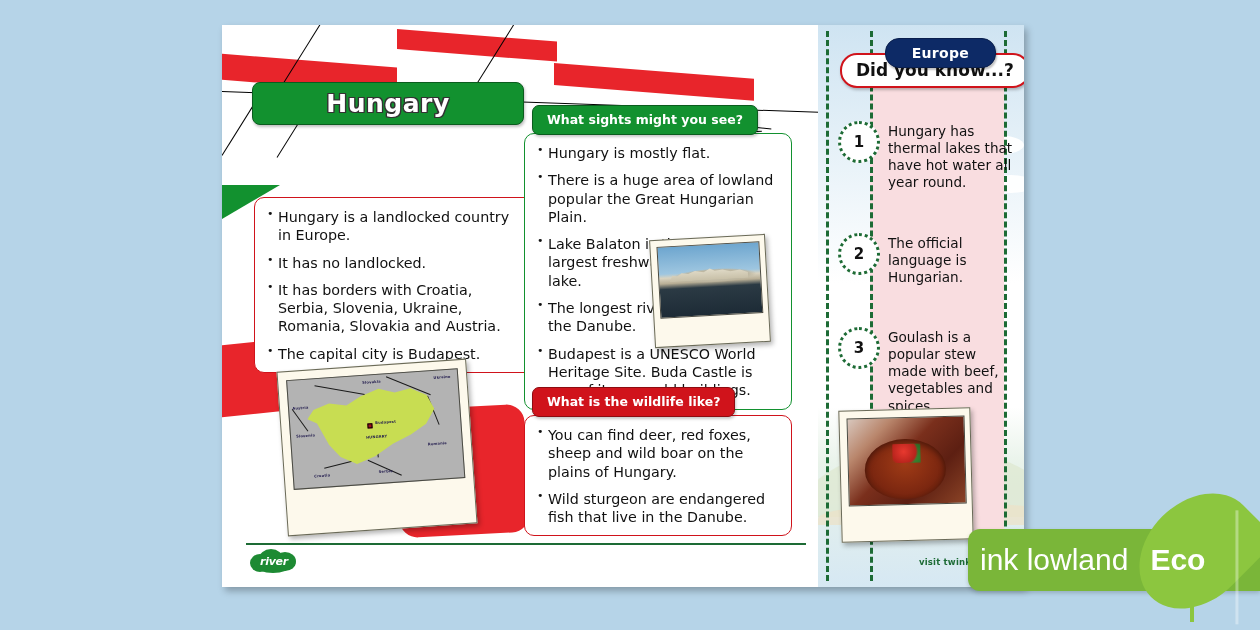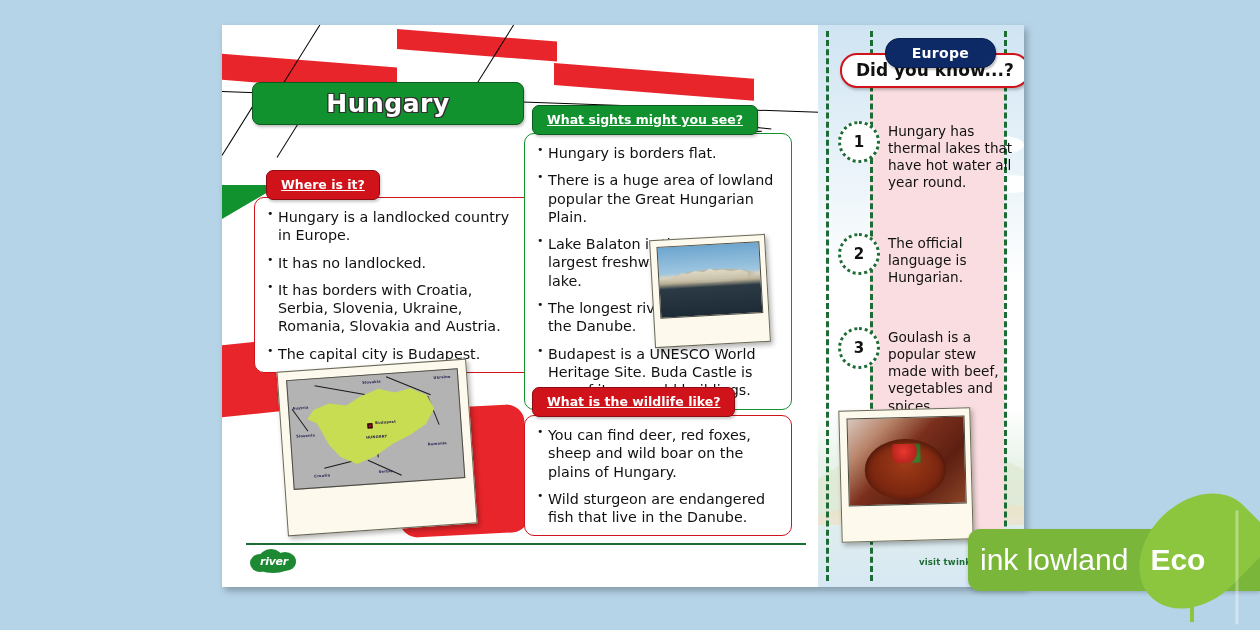--- a/index.html
+++ b/index.html
@@ -100,21 +100,20 @@
 
   
   .chip {
     position: absolute;
     color:#fff; font-size: 12.5px; font-weight: bold;
     padding: 6px 14px 7px 14px;
     border-radius: 7px;
     box-shadow: 1px 2px 3px rgba(0,0,0,.22);
     z-index: 9;
     white-space: nowrap;
-    text-decoration: underline;
   }
   .chip.red   { background:#d0131b; border:1px solid #8d0c11; }
   .chip.green { background:#12912f; border:1px solid #0b5c1e; }
 
   
   .box {
     position: absolute;
     background:#fff;
     border-radius: 10px;
     padding: 10px 12px 9px 12px;
@@ -353,34 +352,33 @@
       <div class="redband"></div>
       <div class="redround"></div>
     </div>
 
     <div class="europe-pill">Europe</div>
 
     <div class="title-bar">
       <span>Hungary</span>
     </div>
 
-    <div class="chip red" style="left:44px; top:145px;">Where is it?</div>
     <div class="box red" style="left:32px; top:172px; width:282px;">
       <ul>
         <li>Hungary is a landlocked country in Europe.</li>
         <li>It has no landlocked.</li>
         <li>It has borders with Croatia, Serbia, Slovenia, Ukraine, Romania, Slovakia and Austria.</li>
         <li>The capital city is Budapest.</li>
       </ul>
     </div>
 
     <div class="chip green" style="left:310px; top:80px;">What sights might you see?</div>
     <div class="box green" style="left:302px; top:108px; width:268px;">
       <ul>
-        <li>Hungary is borders flat.</li>
+        <li>Hungary is mostly flat.</li>
         <li>There is a huge area of lowland popular the Great Hungarian Plain.</li>
         <li style="width:62%">Lake Balaton is the largest freshwater lake.</li>
         <li style="width:62%">The longest river is the Danube.</li>
         <li>Budapest is a UNESCO World Heritage Site. Buda Castle is one of its very old buildings.</li>
       </ul>
     </div>
 
     <div class="polaroid" id="castle-photo">
       <div class="pic"></div>
     </div>

